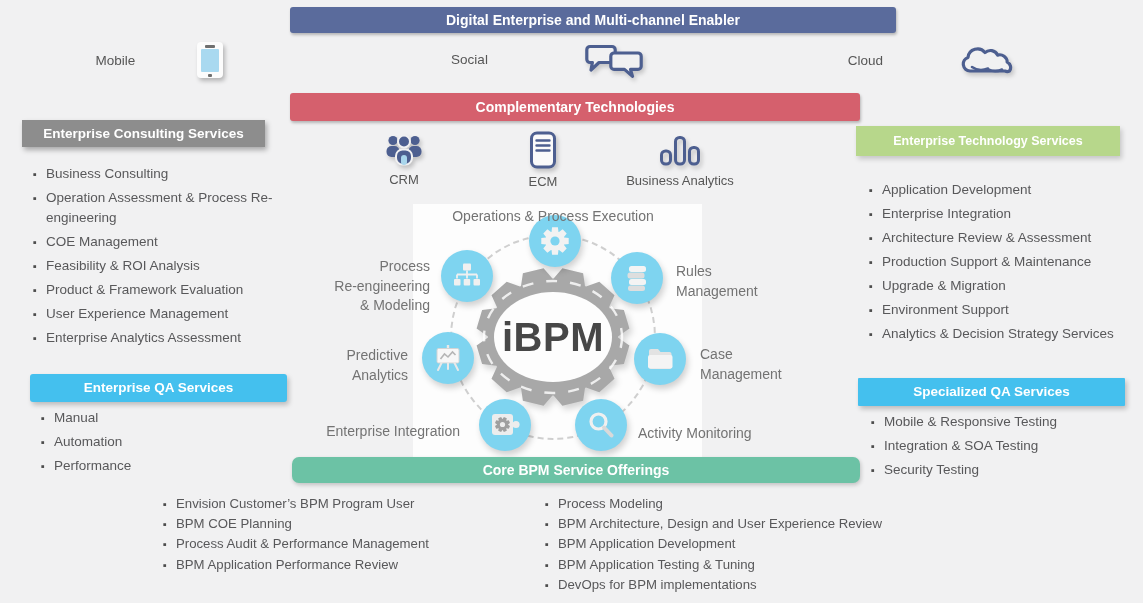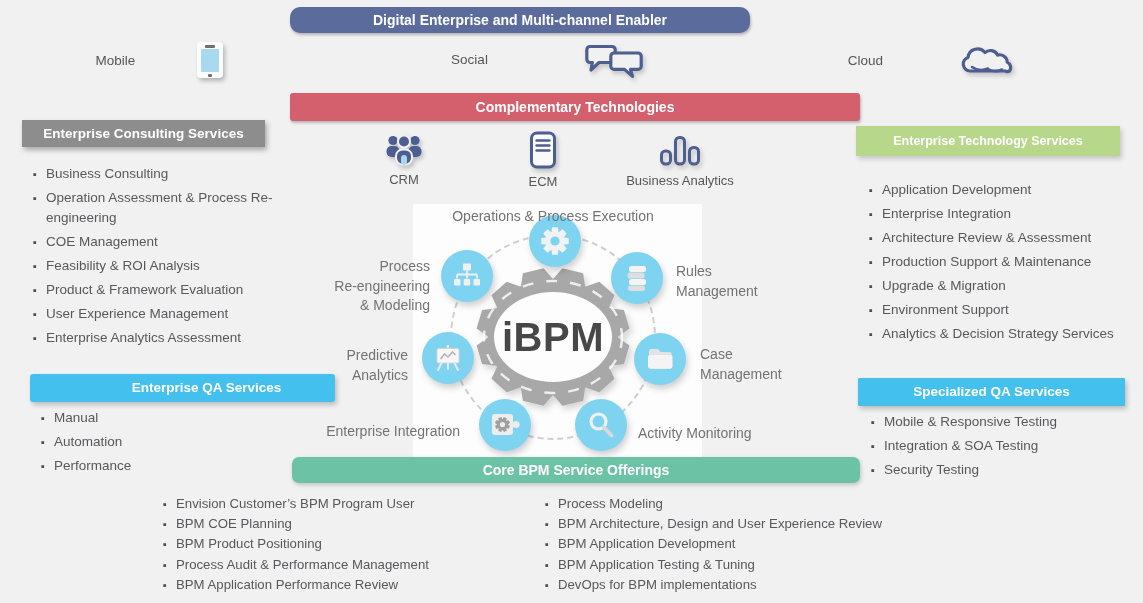--- a/index.html
+++ b/index.html
@@ -1,27 +1,27 @@
 <!DOCTYPE html>
 <html style="--header_blue: #5a6b9c; --red: #d5606d; --gray: #8d8d8d; --cyan: #44c0ee; --green: #b7d78b; --teal: #6cc2a5; --navy_icon: #4d5f90; --node_blue: #7ed4f0; --gear_gray: #a8a8a8;"><head>
 <meta charset="utf-8">
 <style>
   html,body{margin:0;padding:0;background:#e4e4e4;}
   .stage{position:relative;width:1143px;height:603px;background:#f1f1f2;overflow:hidden;
          font-family:"Liberation Sans","DejaVu Sans",sans-serif;color:#58585a;}
 
   .banner{position:absolute;color:#fff;font-weight:bold;text-align:center;}
-  #top-banner{left:290px;top:7px;width:460px;height:26px;line-height:26px;font-size:14px;
-      background:var(--header_blue,#5a6b9c);border-radius:10px;box-shadow:1px 2px 3px rgba(0,0,0,.25);}
+  #top-banner{left:290px;top:7px;width:606px;height:26px;line-height:26px;font-size:14px;
+      background:var(--header_blue,#5a6b9c);border-radius:3px;box-shadow:1px 2px 3px rgba(0,0,0,.25);}
   #comp-banner{left:290px;top:93px;width:570px;height:28px;line-height:28px;font-size:14px;
       background:var(--red,#d5606d);border-radius:3px;box-shadow:1px 2px 3px rgba(0,0,0,.25);}
   #consulting-banner{left:22px;top:120px;width:243px;height:27px;line-height:27px;font-size:13.5px;
       background:var(--gray,#8d8d8d);border-radius:0;box-shadow:2px 3px 5px rgba(0,0,0,.3);}
   #qa-banner{left:30px;top:374px;width:257px;height:28px;line-height:28px;font-size:13.5px;
-      background:var(--cyan,#44c0ee);border-radius:3px;box-shadow:2px 3px 5px rgba(0,0,0,.22);padding-left:48px;}
+      background:var(--cyan,#44c0ee);border-radius:3px;box-shadow:2px 3px 5px rgba(0,0,0,.22);}
   #tech-banner{left:856px;top:126px;width:264px;height:30px;line-height:30px;font-size:12.5px;
       background:var(--green,#b7d78b);border-radius:0;box-shadow:2px 3px 5px rgba(0,0,0,.18);}
   #sqa-banner{left:858px;top:378px;width:267px;height:28px;line-height:28px;font-size:13.5px;
       background:var(--cyan,#44c0ee);border-radius:1px;box-shadow:2px 3px 5px rgba(0,0,0,.22);}
   #core-banner{left:292px;top:457px;width:568px;height:26px;line-height:26px;font-size:14px;
       background:var(--teal,#6cc2a5);border-radius:7px;box-shadow:1px 2px 4px rgba(0,0,0,.2);}
 
   .ch-label{position:absolute;font-size:13.5px;color:#565656;text-align:center;}
 
   
@@ -221,21 +221,20 @@
 Analytics</div>
   <div class="cap" style="left:700px;top:345px;width:120px;">Case
 Management</div>
   <div class="cap" style="left:300px;top:422px;width:160px;text-align:right;white-space:nowrap;">Enterprise Integration</div>
   <div class="cap" style="left:638px;top:424px;width:160px;white-space:nowrap;">Activity Monitoring</div>
 
   <div class="banner" id="core-banner">Core BPM Service Offerings</div>
   <ul class="blist core" style="left:163px;top:494px;width:390px;">
     <li>Envision Customer’s BPM Program User</li>
     <li>BPM COE Planning</li>
-    <li>BPM Product Positioning</li>
     <li>Process Audit &amp; Performance Management</li>
     <li>BPM Application Performance Review</li>
   </ul>
   <ul class="blist core" style="left:545px;top:494px;width:420px;">
     <li>Process Modeling</li>
     <li>BPM Architecture, Design and User Experience Review</li>
     <li>BPM Application Development</li>
     <li>BPM Application Testing &amp; Tuning</li>
     <li>DevOps for BPM implementations</li>
   </ul>

